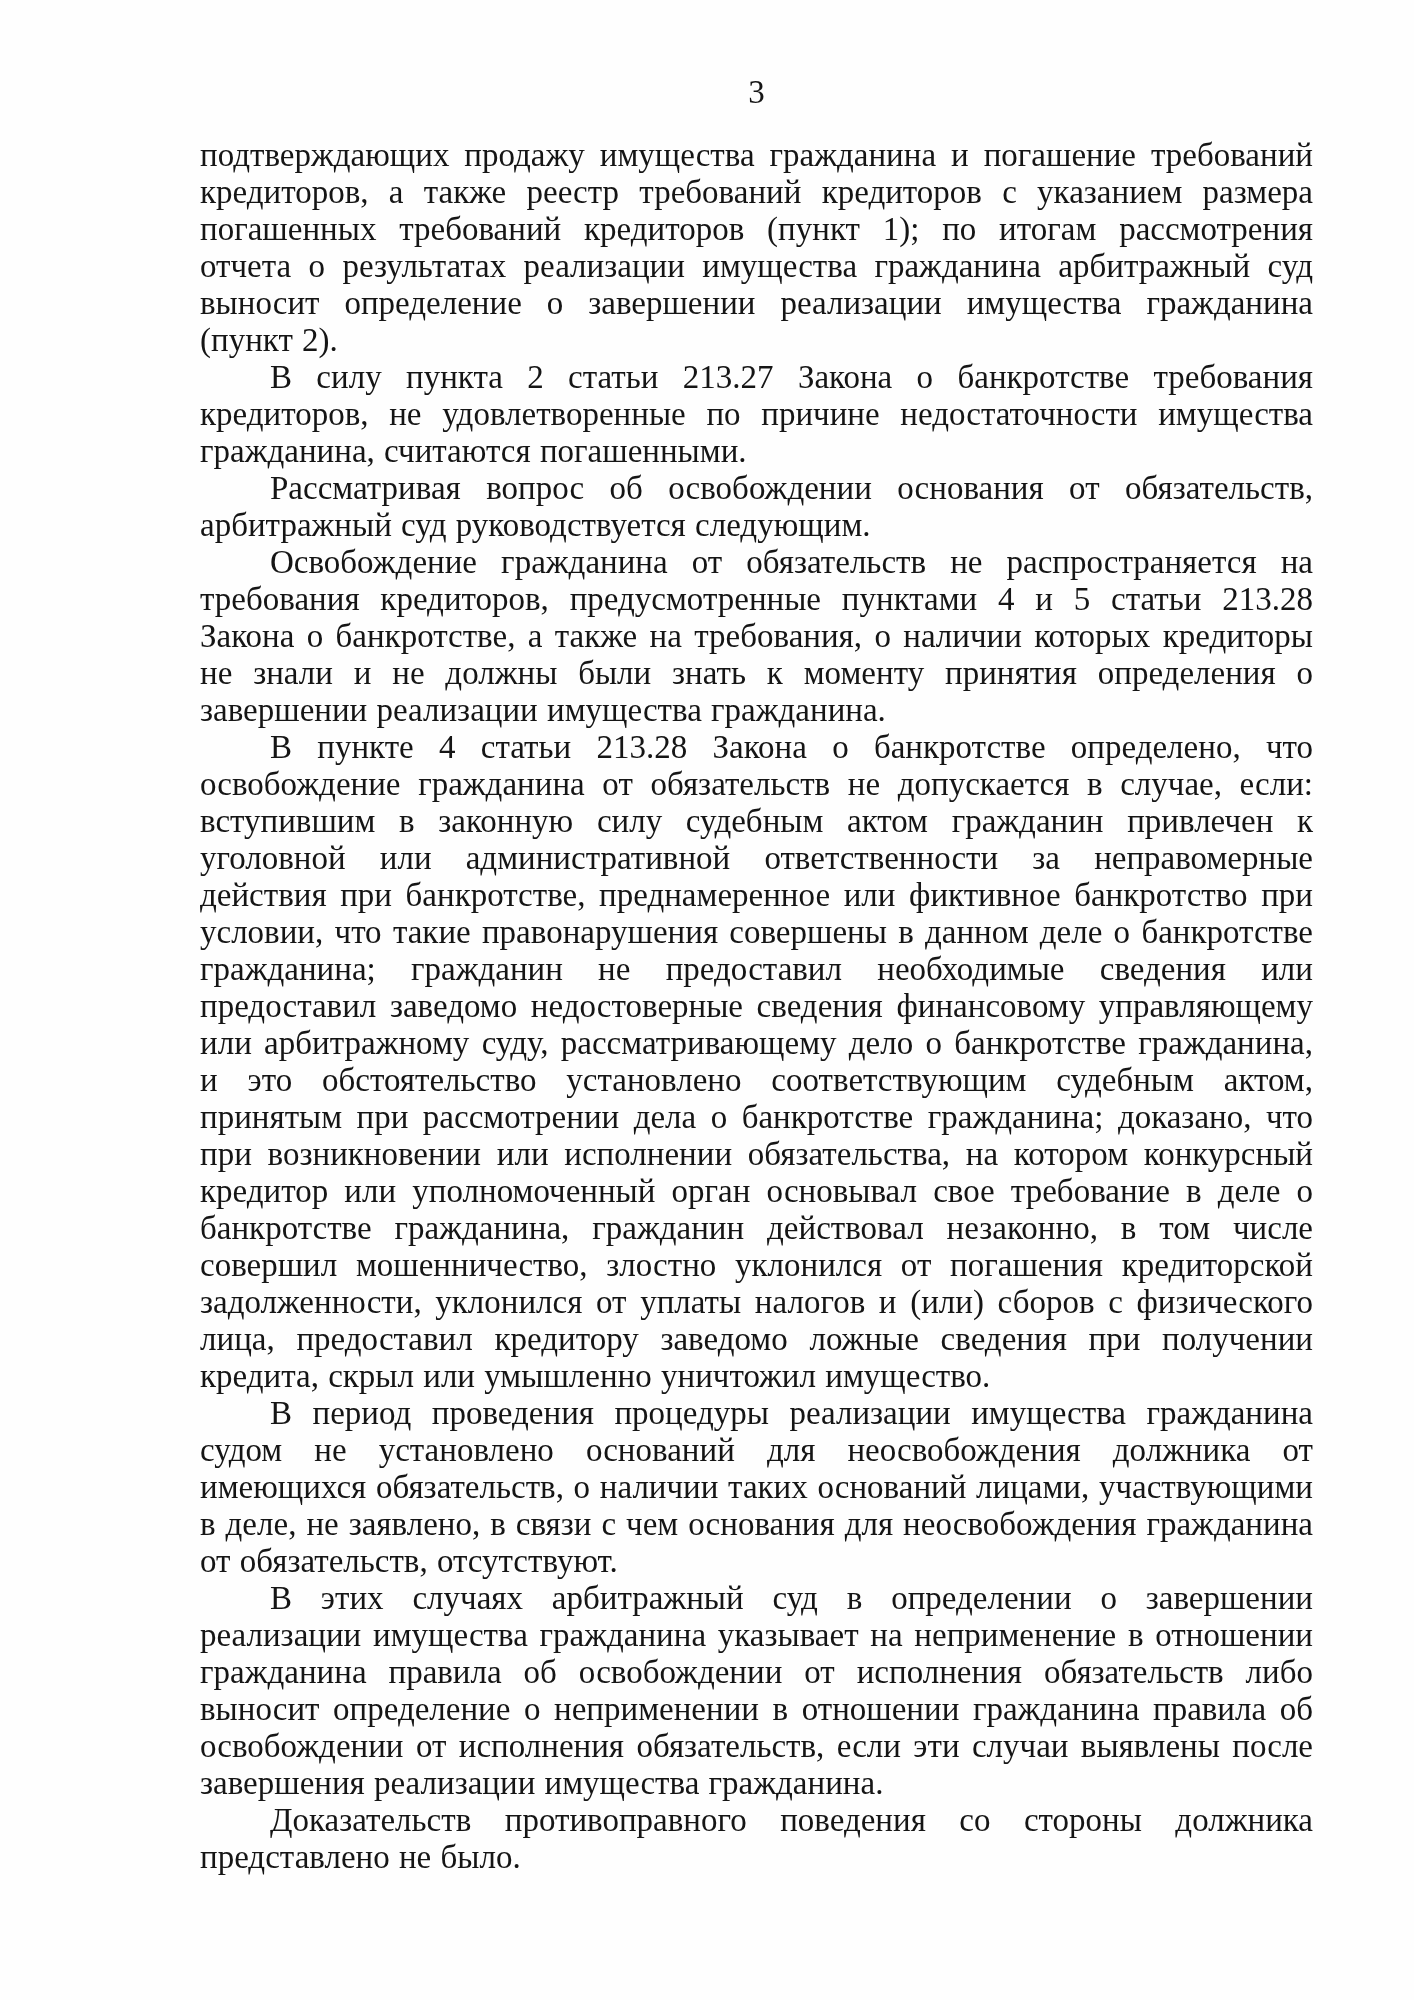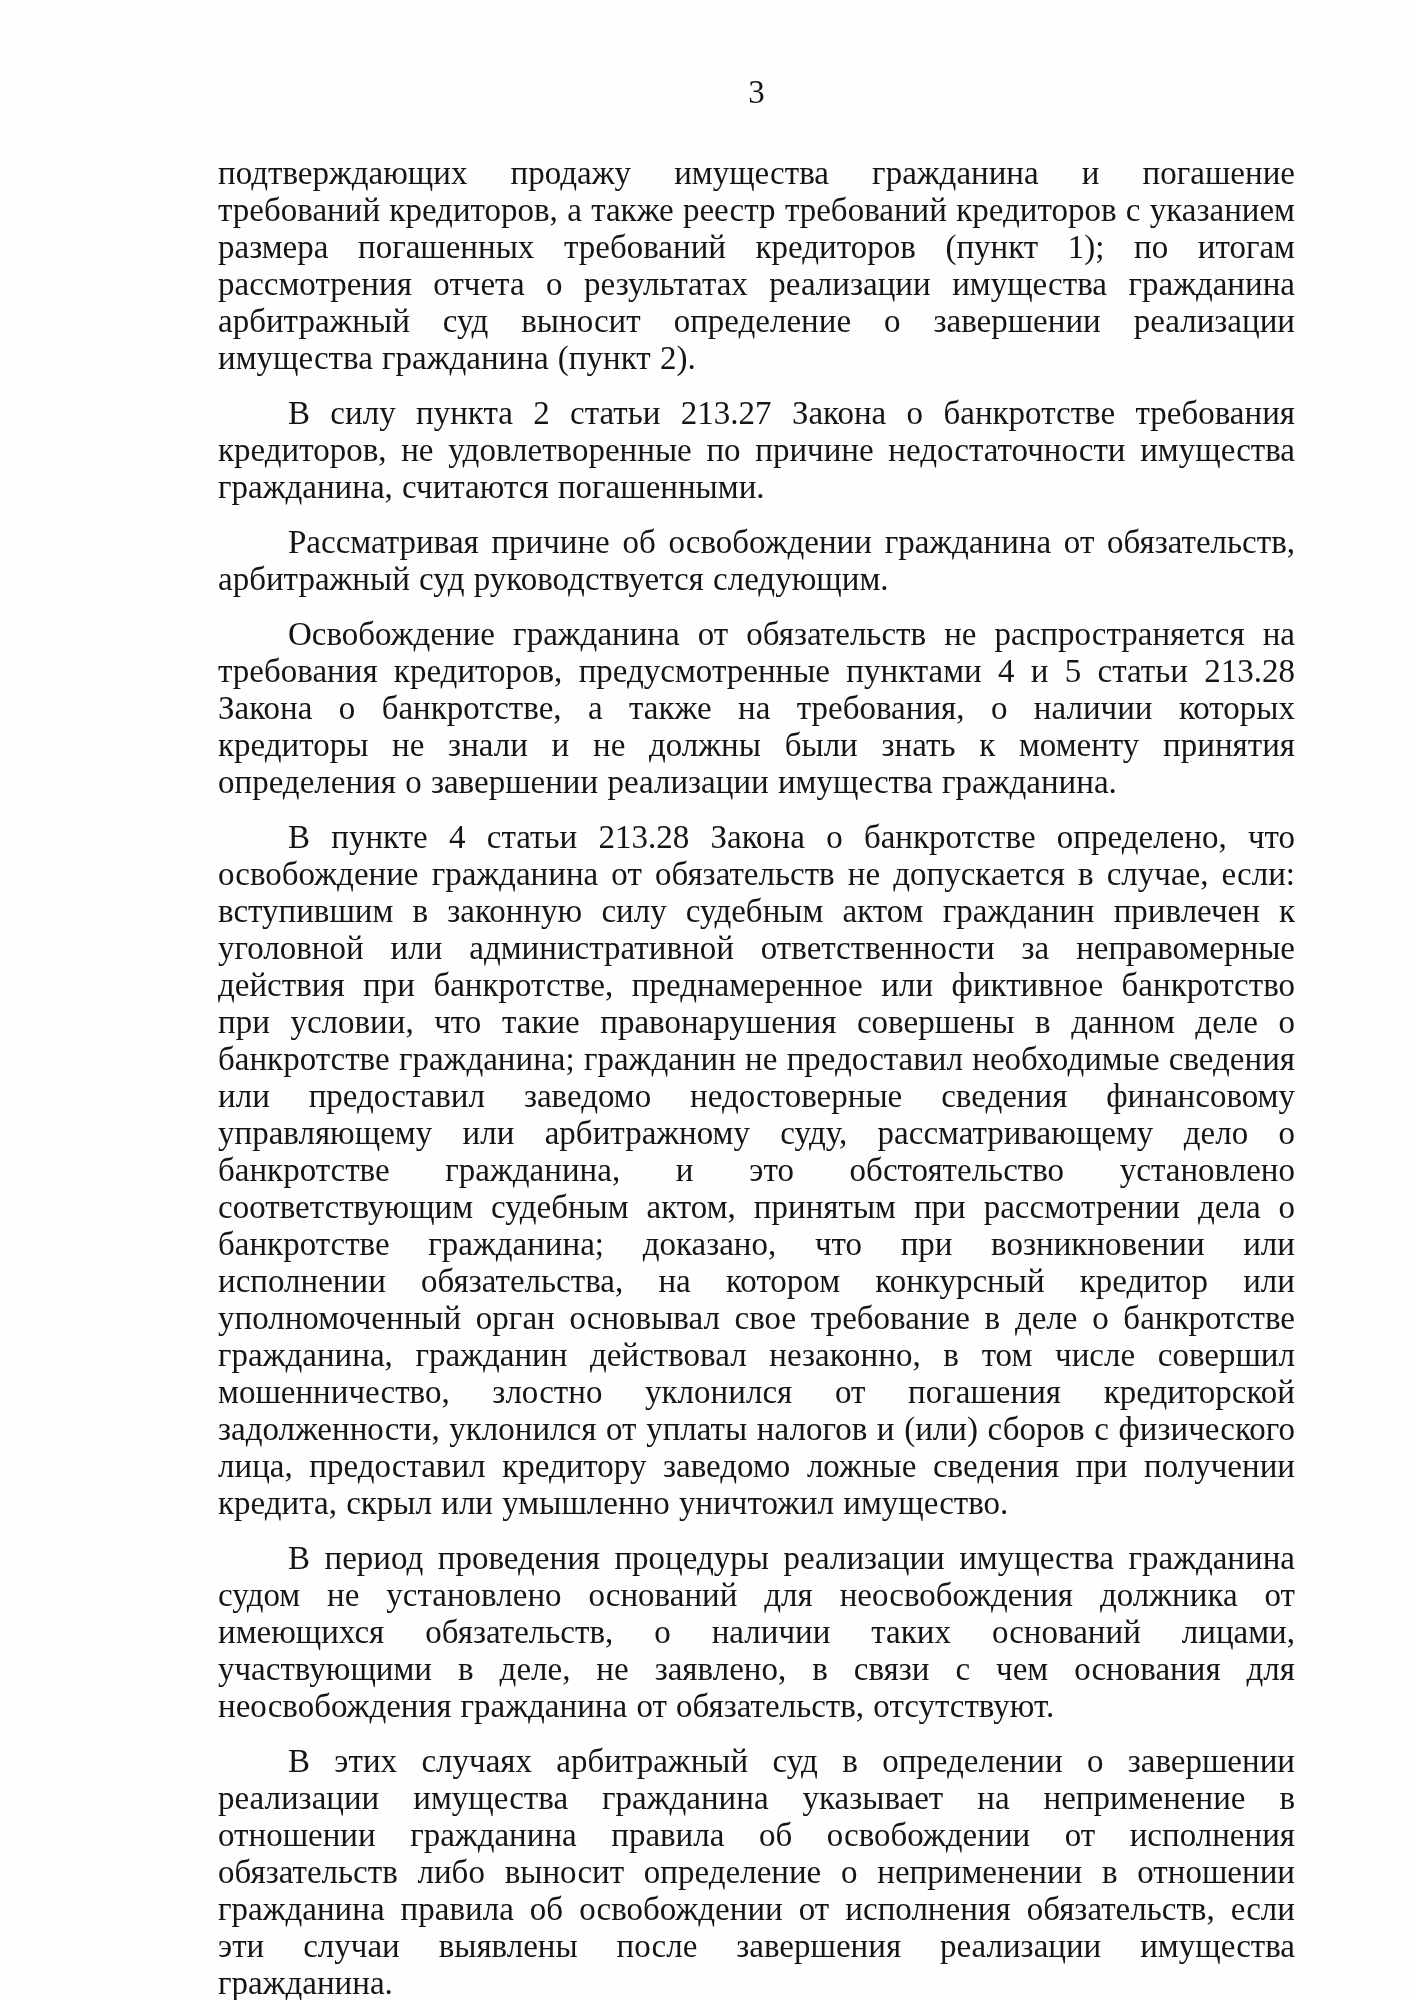--- a/index.html
+++ b/index.html
@@ -31,37 +31,37 @@
     position: absolute;
     top: 137px;
     left: 200px;
     width: 1113px;
     font-size: 33px;
     line-height: 37px;
     text-align: justify;
     word-spacing: 1px;
   }
   .content p {
-    margin: 18px;
+    margin: 0;
     padding: 0;
     text-indent: 70px;
   }
   .content p.no-indent {
     text-indent: 0;
   }
 </style>
 </head>
 <body>
 
 <div class="page">
   <div class="page-number">3</div>
 
   <div class="content">
     <p class="no-indent">подтверждающих продажу имущества гражданина и погашение требований кредиторов, а также реестр требований кредиторов с указанием размера погашенных требований кредиторов (пункт 1); по итогам рассмотрения отчета о результатах реализации имущества гражданина арбитражный суд выносит определение о завершении реализации имущества гражданина (пункт 2).</p>
     <p>В силу пункта 2 статьи 213.27 Закона о банкротстве требования кредиторов, не удовлетворенные по причине недостаточности имущества гражданина, считаются погашенными.</p>
-    <p>Рассматривая причине об освобождении гражданина от обязательств, арбитражный суд руководствуется следующим.</p>
+    <p>Рассматривая вопрос об освобождении основания от обязательств, арбитражный суд руководствуется следующим.</p>
     <p>Освобождение гражданина от обязательств не распространяется на требования кредиторов, предусмотренные пунктами 4 и 5 статьи 213.28 Закона о банкротстве, а также на требования, о наличии которых кредиторы не знали и не должны были знать к моменту принятия определения о завершении реализации имущества гражданина.</p>
     <p>В пункте 4 статьи 213.28 Закона о банкротстве определено, что освобождение гражданина от обязательств не допускается в случае, если: вступившим в законную силу судебным актом гражданин привлечен к уголовной или административной ответственности за неправомерные действия при банкротстве, преднамеренное или фиктивное банкротство при условии, что такие правонарушения совершены в данном деле о банкротстве гражданина; гражданин не предоставил необходимые сведения или предоставил заведомо недостоверные сведения финансовому управляющему или арбитражному суду, рассматривающему дело о банкротстве гражданина, и это обстоятельство установлено соответствующим судебным актом, принятым при рассмотрении дела о банкротстве гражданина; доказано, что при возникновении или исполнении обязательства, на котором конкурсный кредитор или уполномоченный орган основывал свое требование в деле о банкротстве гражданина, гражданин действовал незаконно, в том числе совершил мошенничество, злостно уклонился от погашения кредиторской задолженности, уклонился от уплаты налогов и (или) сборов с физического лица, предоставил кредитору заведомо ложные сведения при получении кредита, скрыл или умышленно уничтожил имущество.</p>
     <p>В период проведения процедуры реализации имущества гражданина судом не установлено оснований для неосвобождения должника от имеющихся обязательств, о наличии таких оснований лицами, участвующими в деле, не заявлено, в связи с чем основания для неосвобождения гражданина от обязательств, отсутствуют.</p>
     <p>В этих случаях арбитражный суд в определении о завершении реализации имущества гражданина указывает на неприменение в отношении гражданина правила об освобождении от исполнения обязательств либо выносит определение о неприменении в отношении гражданина правила об освобождении от исполнения обязательств, если эти случаи выявлены после завершения реализации имущества гражданина.</p>
     <p>Доказательств противоправного поведения со стороны должника представлено не было.</p>
   </div>
 </div>
 
 </body></html>

